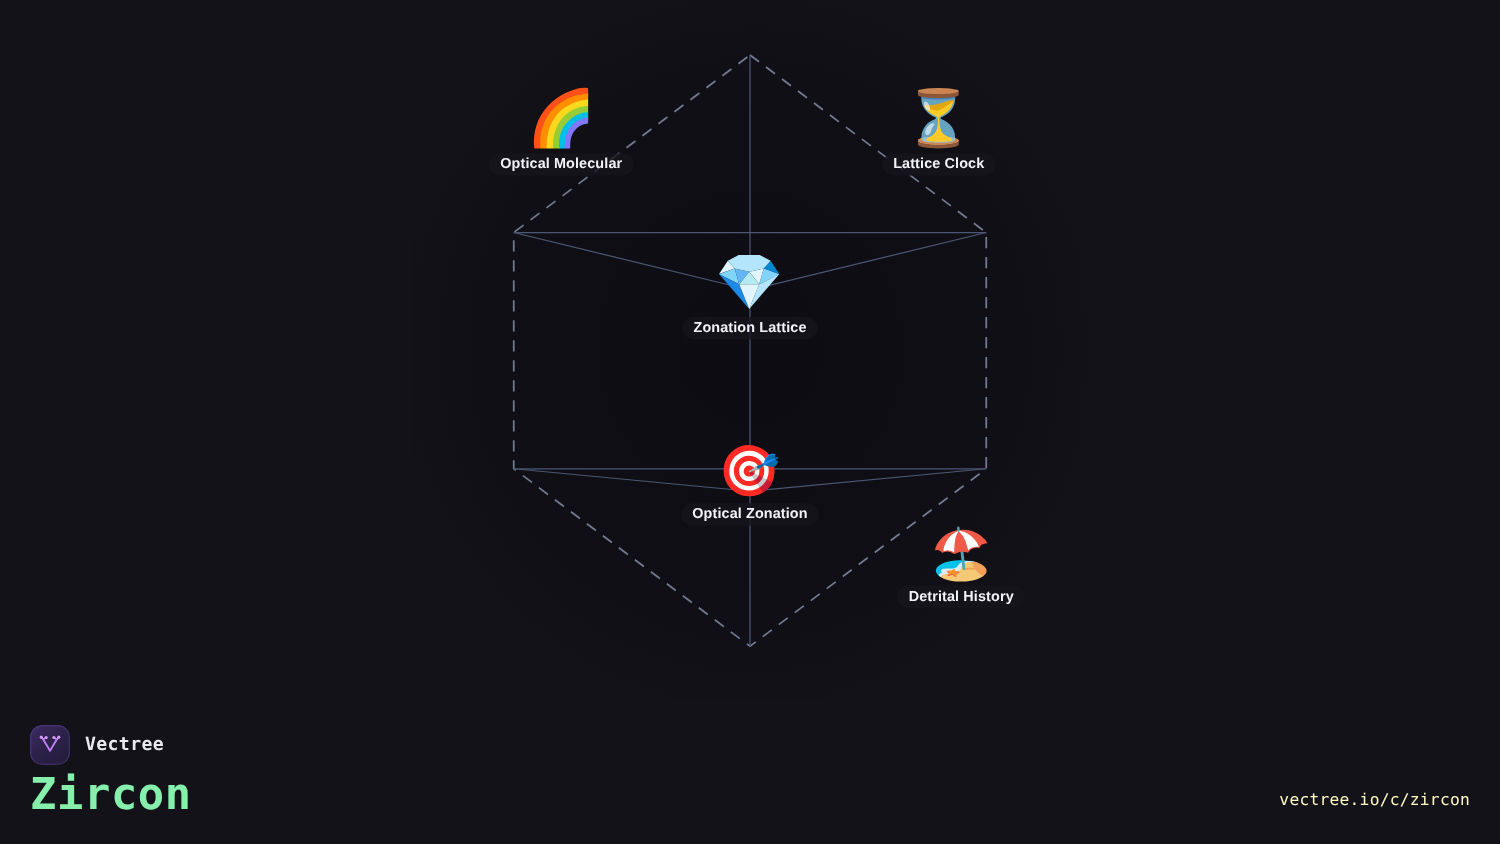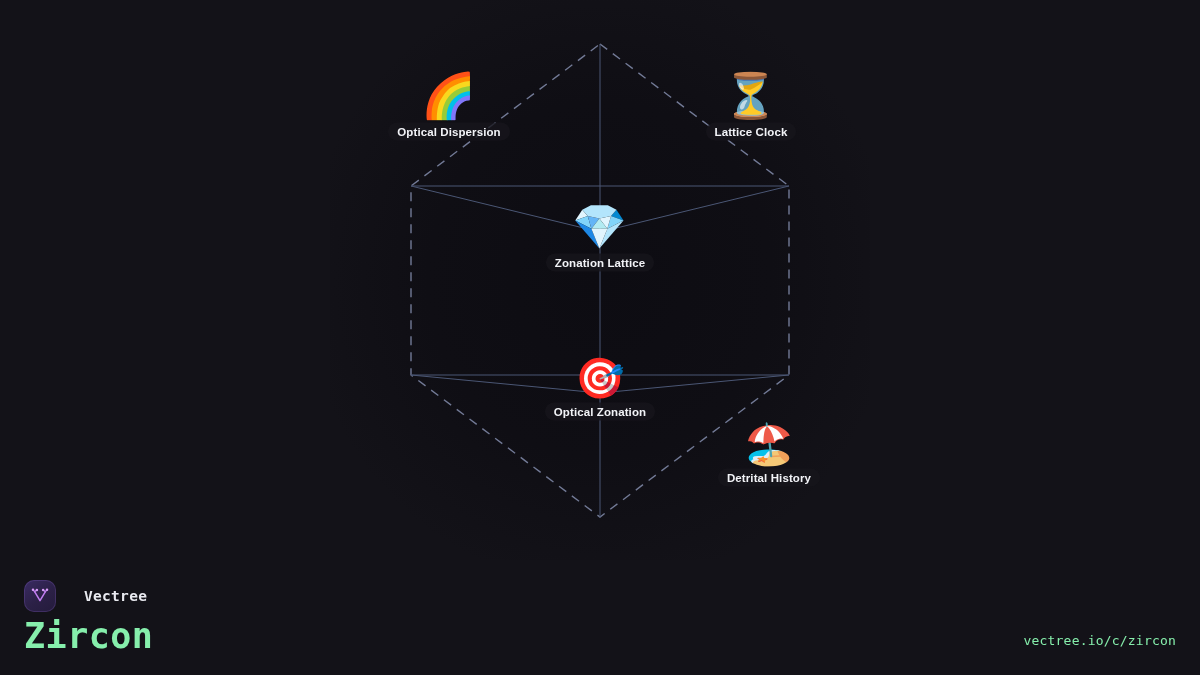--- a/index.html
+++ b/index.html
@@ -71,21 +71,21 @@
     position: absolute;
     left: 24px;
     bottom: 20px;
     display: flex;
     flex-direction: column;
     align-items: flex-start;
   }
   #brand-row {
     display: flex;
     align-items: center;
-    gap: 28px;
+    gap: 12px;
     margin-bottom: 6px;
   }
   #brand-logo {
     width: 32px;
     height: 32px;
     border-radius: 10px;
     background: linear-gradient(145deg, #3a2b63 0%, #2b2046 55%, #241b3c 100%);
     display: flex;
     align-items: center;
     justify-content: center;
@@ -105,21 +105,21 @@
     color: #86efac;
     letter-spacing: 0.5px;
     line-height: 1.05;
   }
   #brand-url {
     position: absolute;
     right: 24px;
     bottom: 27px;
     font-family: "DejaVu Sans Mono", "Liberation Mono", monospace;
     font-size: 13px;
-    color: #86efac;
+    color: #fef9c3;
     letter-spacing: 0.2px;
   }
 </style>
 </head>
 <body>
 
 <div id="stage">
 
   <div id="graph-backdrop"></div>
 
@@ -133,21 +133,21 @@
       <line x1="600" y1="44" x2="600" y2="517"></line>
       <line x1="600" y1="232" x2="411" y2="186"></line>
       <line x1="600" y1="232" x2="789" y2="186"></line>
       <line x1="600" y1="393" x2="411" y2="375"></line>
       <line x1="600" y1="393" x2="789" y2="375"></line>
     </g>
   </svg>
 
   <div class="node" style="left:449px; top:107px;">
     <span class="node-emoji">🌈</span>
-    <span class="node-label">Optical Dispersion</span>
+    <span class="node-label">Optical Molecular</span>
   </div>
 
   <div class="node" style="left:751px; top:107px;">
     <span class="node-emoji">⏳</span>
     <span class="node-label">Lattice Clock</span>
   </div>
 
   <div class="node" style="left:600px; top:238px;">
     <span class="node-emoji">💎</span>
     <span class="node-label">Zonation Lattice</span>

